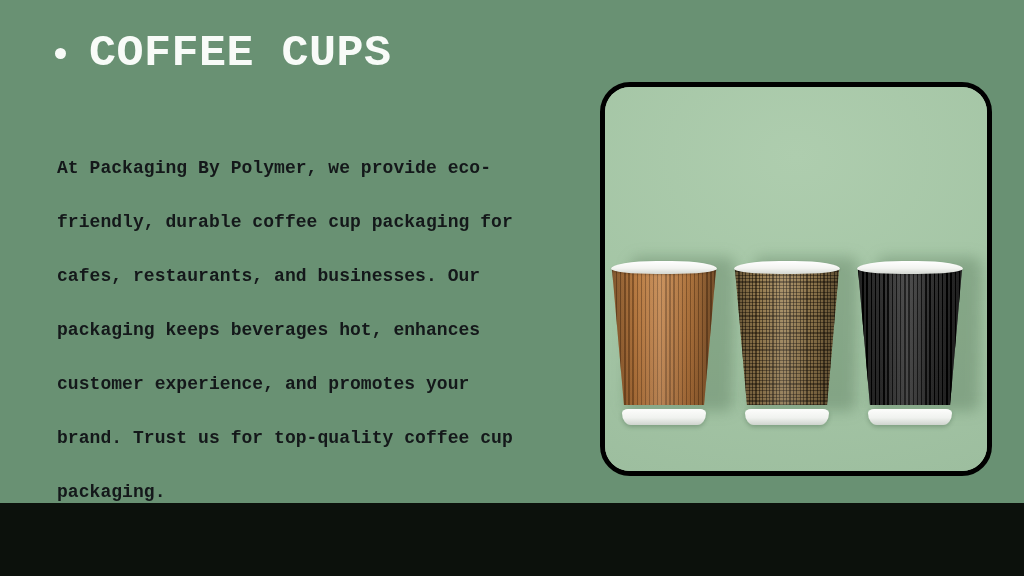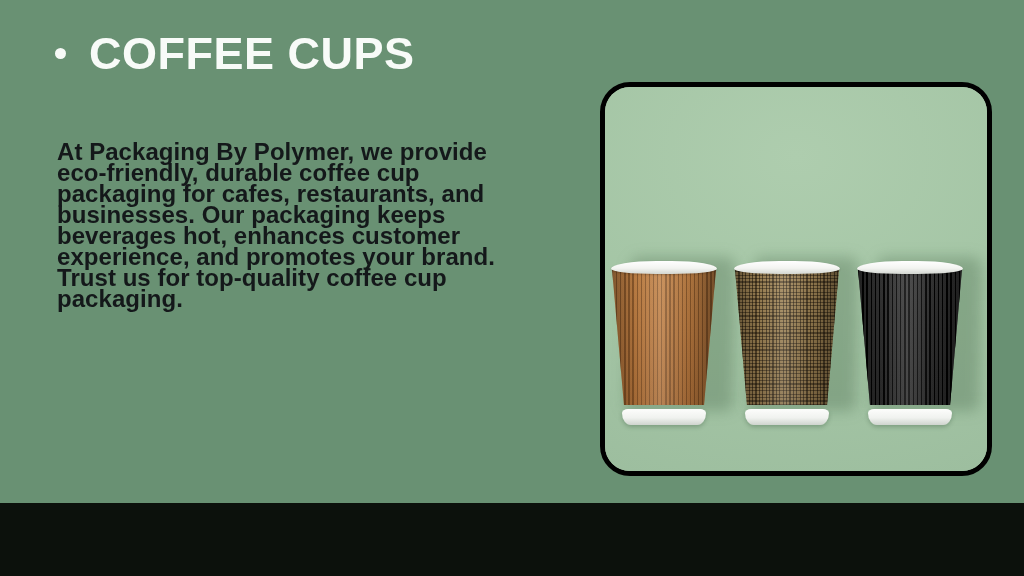--- a/index.html
+++ b/index.html
@@ -7,20 +7,21 @@
   html, body {
     width:1024px; height:576px;
     font-family:"Liberation Sans", sans-serif;
     overflow:hidden;
   }
 
   #slide {
     position:relative;
     width:1024px; height:576px;
     background:#699173;
+    font-family:Liberation Mono, monospace;
   }
 
   
   #content-column {
     position:absolute;
     left:0; top:0;
     width:560px; height:503px;
   }
 
   #heading-row {
@@ -44,23 +45,23 @@
     letter-spacing:0.5px;
     color:#f8fbf8;
     line-height:1.05;
     white-space:nowrap;
   }
 
   #body-paragraph {
     position:absolute;
     left:57px; top:141px;
     width:460px;
-    font-size:24px;
+    font-size:18px;
     font-weight:700;
-    line-height:21px;
+    line-height:54px;
     letter-spacing:0.05px;
     color:#14181a;
   }
 
   
   #image-card {
     position:absolute;
     left:600px; top:82px;
     width:392px; height:394px;
     border:5px solid #000000;

